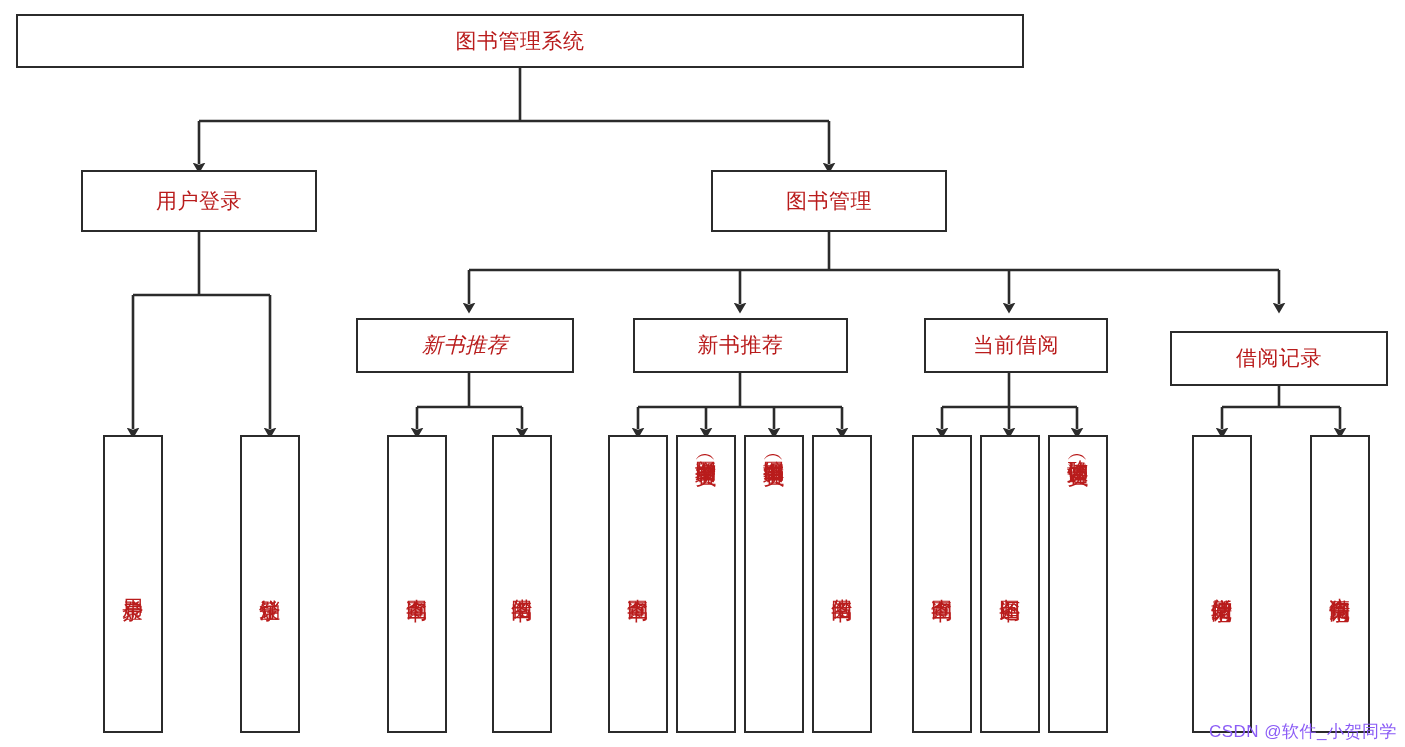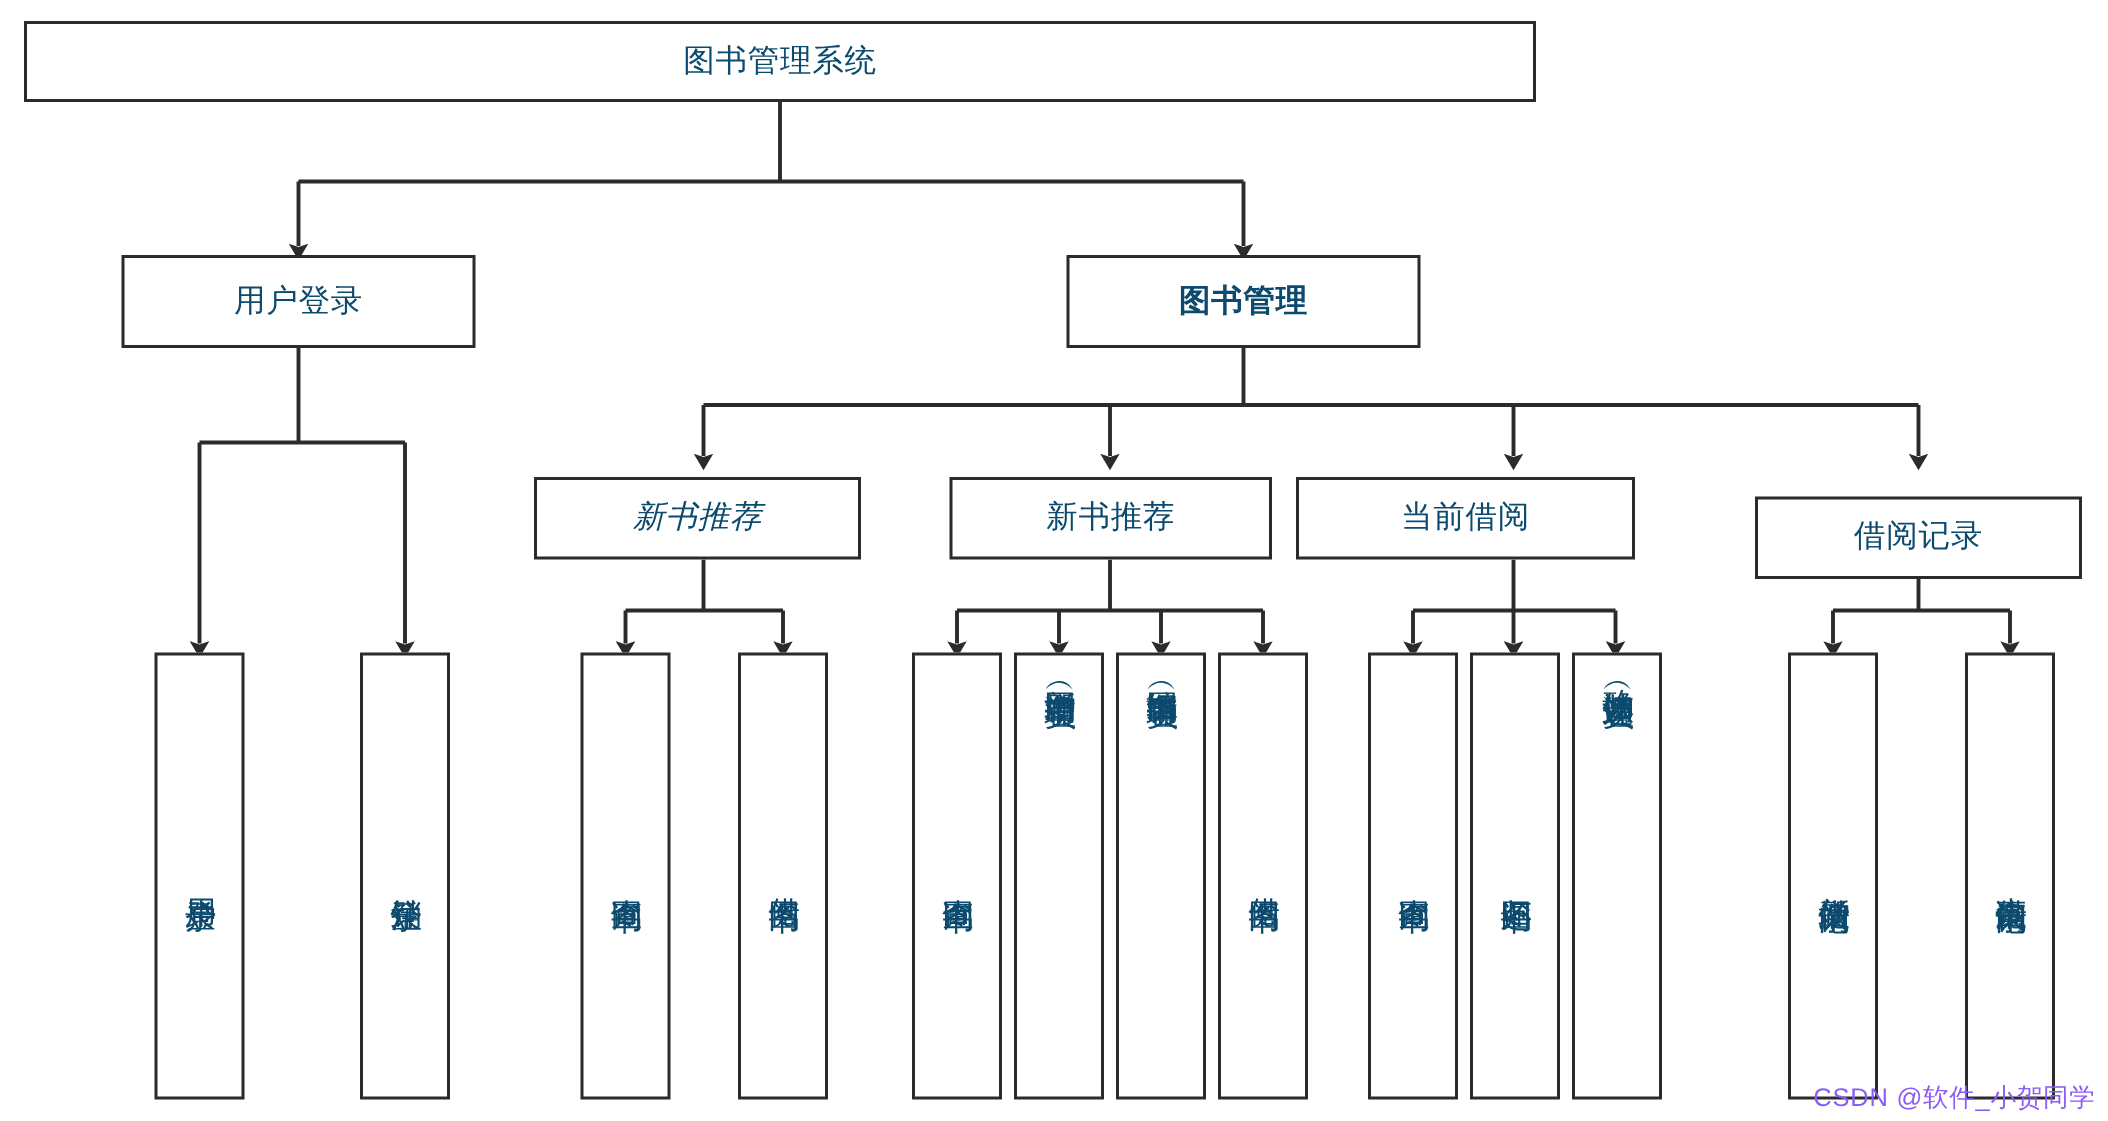--- a/index.html
+++ b/index.html
@@ -33,21 +33,21 @@
     display: flex;
     align-items: center;
     justify-content: center;
     color: #1a1a1a;
   }
   .node-label {
     font-size: 21px;
     line-height: 1.15;
     letter-spacing: 0.5px;
     white-space: nowrap;
-    color: #0c4a6e;
+    color: #b91c1c;
     text-align: center;
   }
   .node-box.vertical {
     align-items: flex-start;
     justify-content: center;
     padding-top: 0;
   }
   .node-box.vertical .node-label {
     writing-mode: vertical-rl;
     text-orientation: upright;
@@ -132,31 +132,31 @@
     </g>
   </svg>
 
   <div class="node-box" style="left:16px; top:14px; width:1008px; height:54px;">
     <span class="node-label">图书管理系统</span>
   </div>
 
   <div class="node-box" style="left:81px; top:170px; width:236px; height:62px;">
     <span class="node-label">用户登录</span>
   </div>
-  <div class="node-box" style="left:711px; top:170px; width:236px; height:62px;font-weight:bold;">
+  <div class="node-box" style="left:711px; top:170px; width:236px; height:62px;">
     <span class="node-label">图书管理</span>
   </div>
 
   <div class="node-box" style="left:356px; top:318px; width:218px; height:55px;font-style:italic;">
     <span class="node-label">新书推荐</span>
   </div>
   <div class="node-box" style="left:633px; top:318px; width:215px; height:55px;">
     <span class="node-label">新书推荐</span>
   </div>
-  <div class="node-box" style="left:864px; top:318px; width:226px; height:55px;">
+  <div class="node-box" style="left:924px; top:318px; width:184px; height:55px;">
     <span class="node-label">当前借阅</span>
   </div>
   <div class="node-box" style="left:1170px; top:318px; width:218px; height:55px;margin-top:13px;">
     <span class="node-label">借阅记录</span>
   </div>
 
   <div class="node-box vertical vcenter" style="left:103px; top:435px; width:60px; height:298px;">
     <span class="node-label">用户登录</span>
   </div>
   <div class="node-box vertical vcenter" style="left:240px; top:435px; width:60px; height:298px;">

